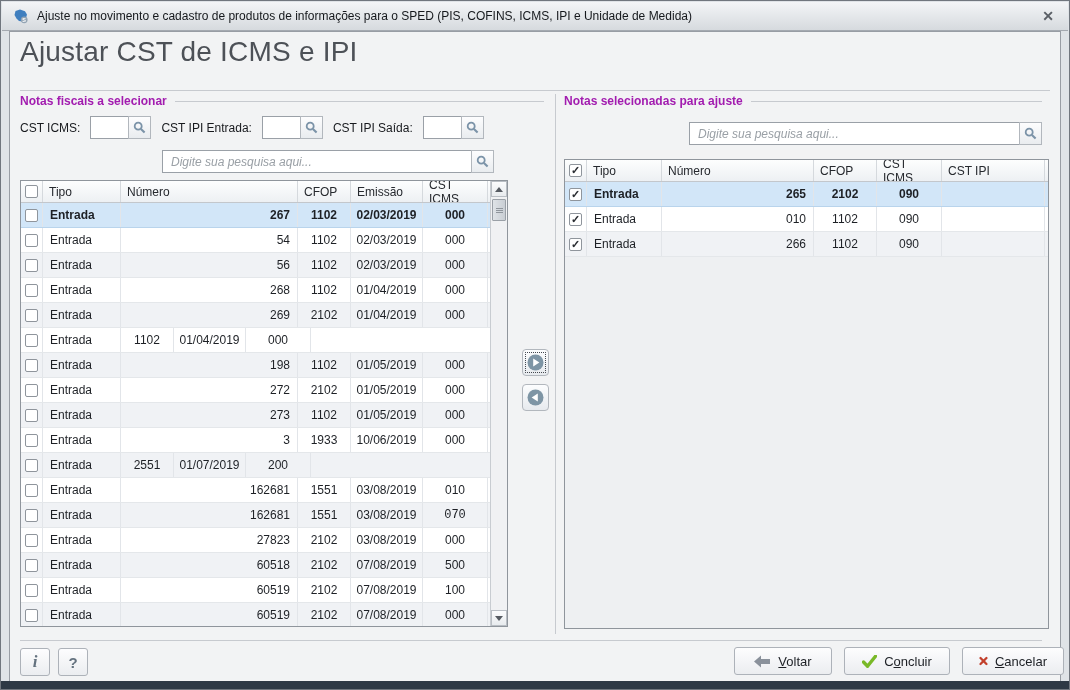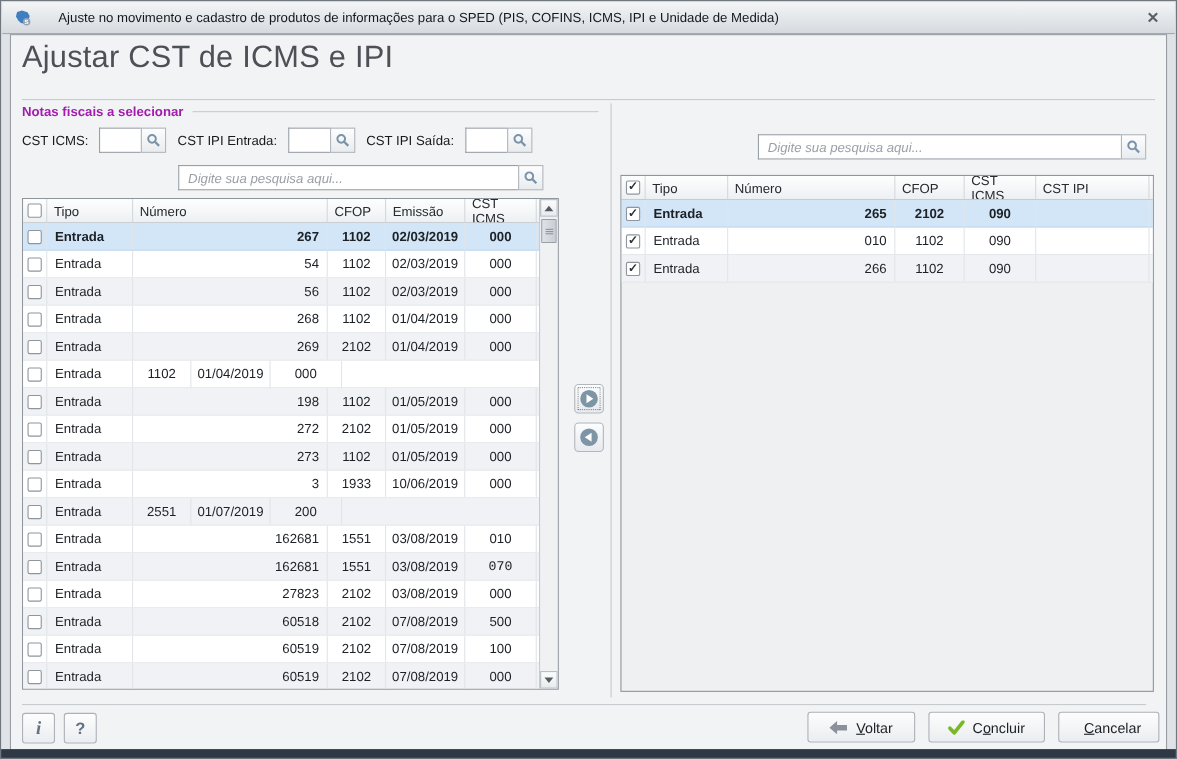--- a/index.html
+++ b/index.html
@@ -2,21 +2,21 @@
 <html><head>
 <meta charset="utf-8">
 <style>
   * { box-sizing: border-box; margin: 0; padding: 0; }
   html,body { width:1070px; height:690px; }
   body { font-family:"Liberation Sans", sans-serif; background:#e6e9ec; position:relative; overflow:hidden; }
 
   .window { position:absolute; inset:0; border:1px solid #70767e; background:#dfe3e7; }
   .titlebar { position:absolute; left:1px; right:1px; top:1px; height:29px;
     background:linear-gradient(#f3f5f7,#d6dade); border-bottom:1px solid #a4a9b0;
-    display:flex; align-items:center; padding:0 10px; gap:24px; }
+    display:flex; align-items:center; padding:0 10px; gap:8px; }
   .titlebar .title { font-size:12px; color:#15181c; white-space:nowrap; overflow:hidden; }
   .close-x { margin-left:auto; color:#5a5f66; font-size:14px; font-weight:bold; cursor:default; padding:0 4px; }
 
   .panel { position:absolute; left:8px; right:8px; top:30px; height:652px;
     background:#f2f3f4; border:1px solid #989da4; }
   .bottom-strip { position:absolute; left:0; right:0; bottom:0; height:8px; background:#2e3945; }
 
   .h1 { position:absolute; left:10px; top:4px; font-size:28px; font-weight:300; color:#4d5157; letter-spacing:.2px; }
   .crumbs { position:absolute; left:10px; top:40px; font-size:12px; color:#3a3e44; }
   .crumbs .link { text-decoration:underline; color:#2f3338; cursor:pointer; }
@@ -352,20 +352,24 @@
     </div>
     <div class="xferbtn" style="left:512px; top:352px;">
       <svg width="17" height="17" viewBox="0 0 17 17">
         <circle cx="8.5" cy="8.5" r="8" fill="#7e95a5"></circle>
           <polygon points="10.8,4.4 4.6,8.5 10.8,12.6" fill="#fff"></polygon>
       </svg>
     </div>
 
     <div class="vdiv" style="left:545px; top:62px; height:540px;"></div>
 
+    <div class="grp" style="left:554px; top:62px; width:478px;">
+      <span>Notas selecionadas para ajuste</span>
+      <span class="line"></span>
+    </div>
 
     <div class="searchbox" style="left:679px; top:90px; width:353px;">
       <input placeholder="Digite sua pesquisa aqui..." style="">
       <span class="sbtn">
         <svg width="13" height="13" viewBox="0 0 13 13">
             <circle cx="5.2" cy="5.2" r="3.5" fill="none" stroke="#7b93a8" stroke-width="1.8"></circle>
             <line x1="7.9" y1="7.9" x2="11.6" y2="11.6" stroke="#7b93a8" stroke-width="2.1"></line>
           </svg>
       </span>
     </div>
@@ -429,21 +433,21 @@
         <polygon points="0,6.5 7,0.5 7,4 16,4 16,9 7,9 7,12.5" fill="#8a919b"></polygon>
       </svg>
       <span><span></span><span class="u">V</span><span>oltar</span></span>
     </div>
     <div class="footer-btn" style="left:834px; top:615px; width:106px;">
       <svg width="15" height="13" viewBox="0 0 15 13">
         <polyline points="1.5,7 5.5,11.2 13.5,1.2" stroke="#79b928" stroke-width="3.4" fill="none" stroke-linecap="round"></polyline>
       </svg>
       <span><span>C</span><span class="u">o</span><span>ncluir</span></span>
     </div>
-    <div class="footer-btn" style="left:952px; top:615px; width:92px;">
+    <div class="footer-btn" style="left:952px; top:615px; width:102px;">
       <svg width="14" height="14" viewBox="0 0 14 14">
         <g stroke="#c2402c" stroke-width="3.6" stroke-linecap="round">
             <line x1="2.4" y1="2.4" x2="11.6" y2="11.6"></line>
             <line x1="11.6" y1="2.4" x2="2.4" y2="11.6"></line>
           </g>
       </svg>
       <span><span></span><span class="u">C</span><span>ancelar</span></span>
     </div>
 
   </div>

